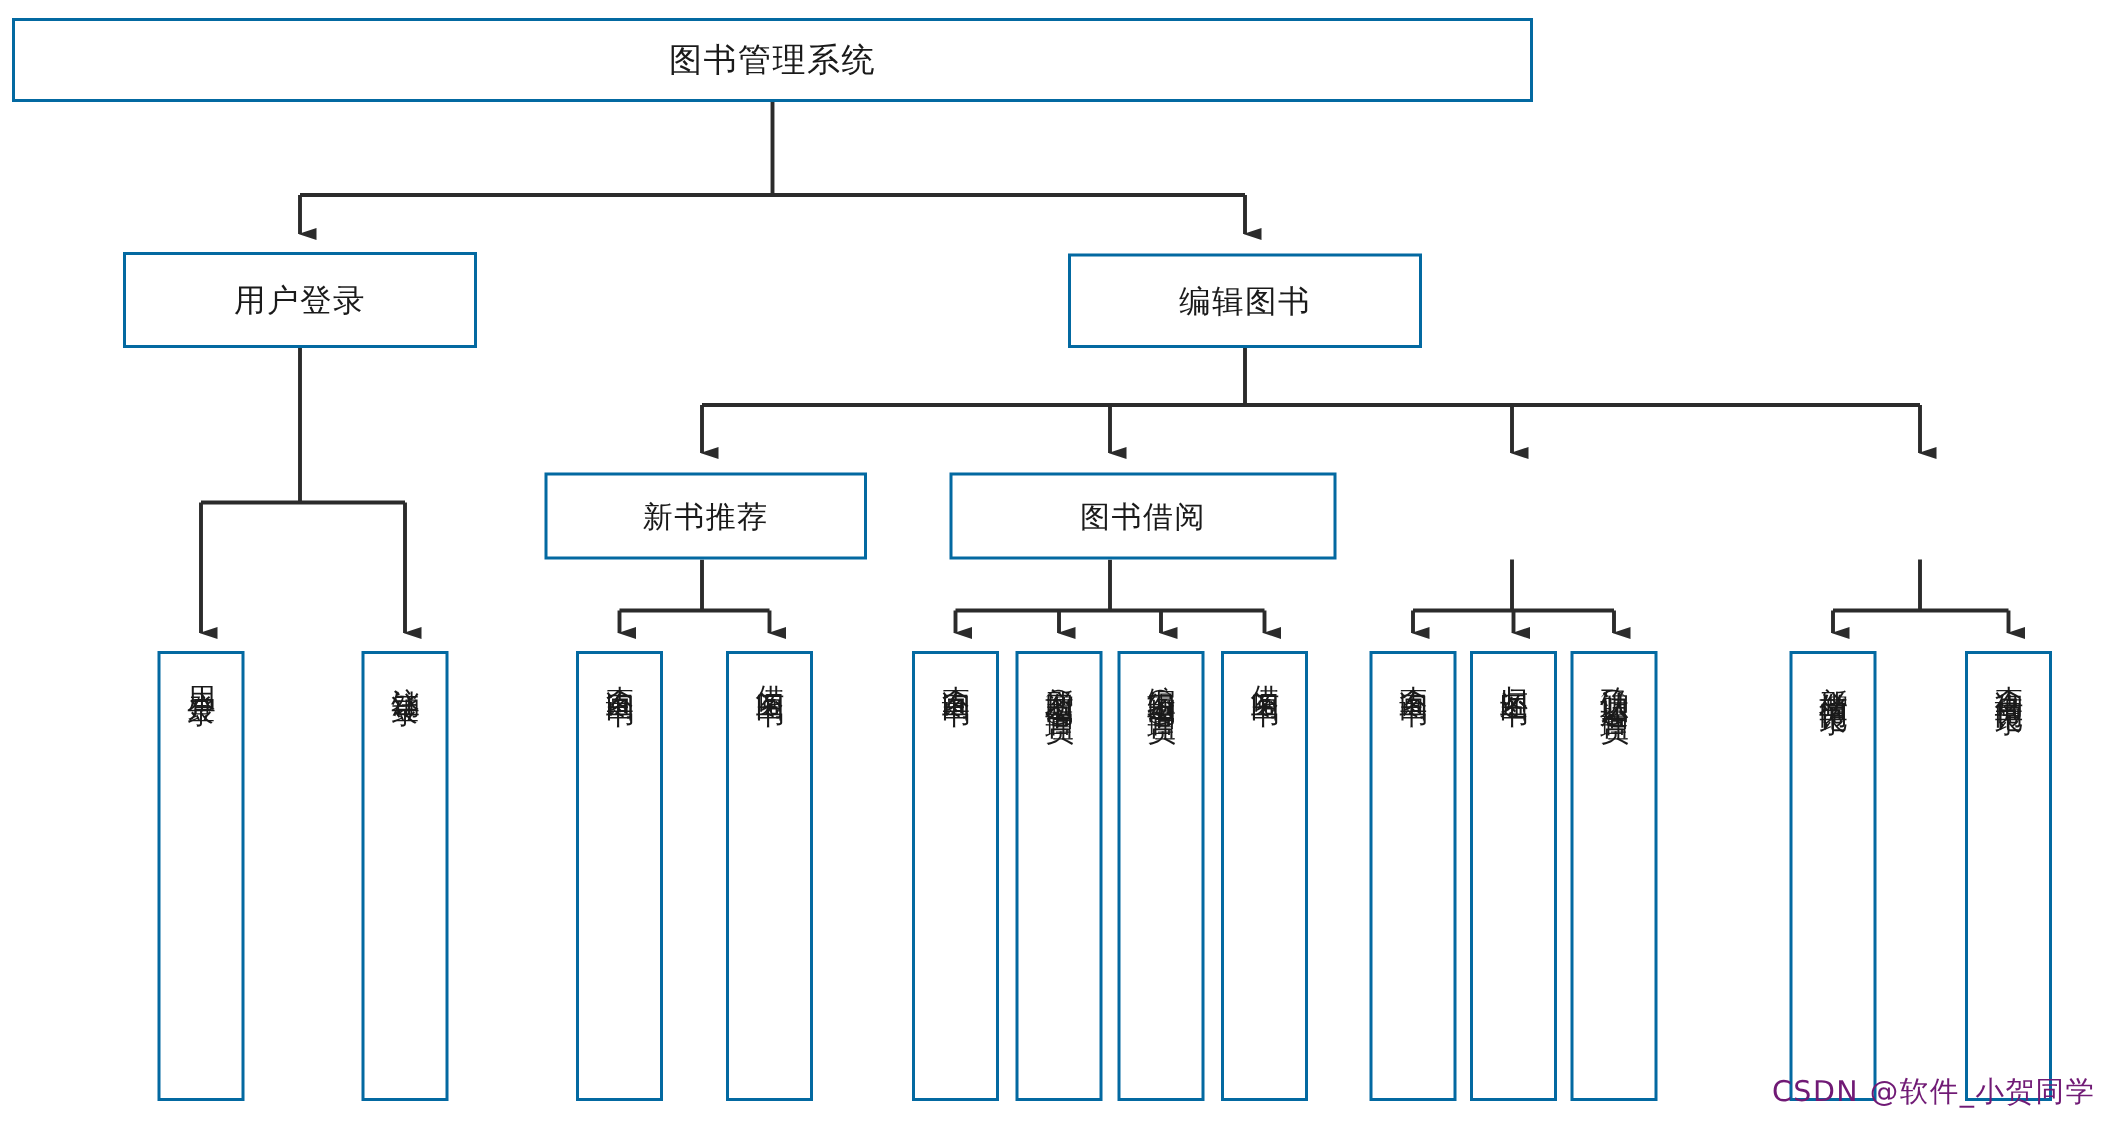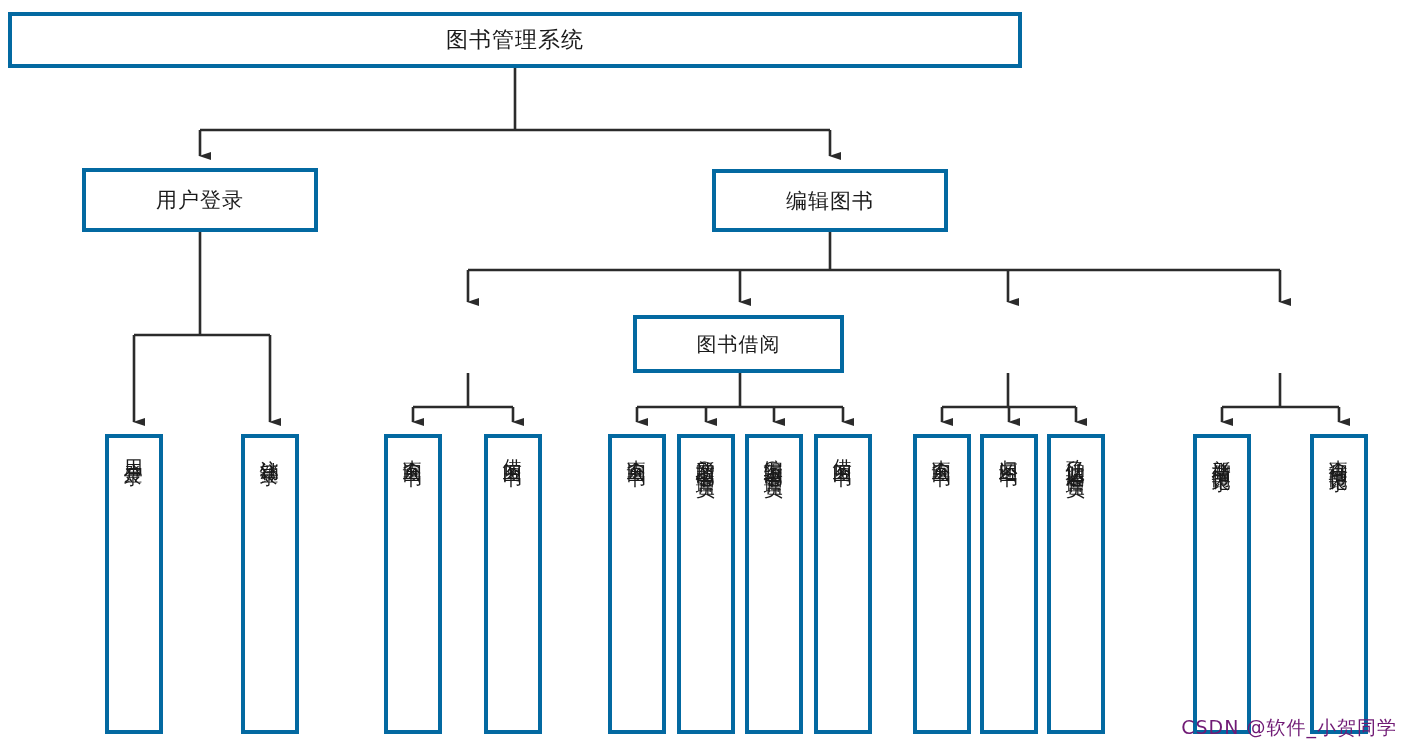--- a/index.html
+++ b/index.html
@@ -19,21 +19,21 @@
     position:absolute;
     left:0;top:0;
     width:1405px;
     height:747px;
     pointer-events:none;
   }
   .node{
     position:absolute;
     box-sizing:border-box;
     background:#ffffff;
-    border:4px solid #0369a1;
+    border:2px solid #0369a1;
     display:flex;
     align-items:center;
     justify-content:center;
     text-align:center;
     color:#1a1a1a;
     z-index:2;
   }
   .node.root{
     font-size:22px;
     letter-spacing:1px;
@@ -131,21 +131,24 @@
     <span>图书管理系统</span>
   </div>
 
   <div class="node lvl2" style="left:82px;top:168px;width:236px;height:64px;">
     <span>用户登录</span>
   </div>
   <div class="node lvl2" style="left:712px;top:169px;width:236px;height:63px;">
     <span>编辑图书</span>
   </div>
 
-  <div class="node lvl3" style="left:633px;top:315px;width:211px;height:58px;">
+  <div class="node lvl3" style="left:363px;top:315px;width:215px;height:58px;">
+    <span>新书推荐</span>
+  </div>
+  <div class="node lvl3" style="left:633px;top:315px;width:258px;height:58px;">
     <span>图书借阅</span>
   </div>
 
   <div class="node leaf" style="left:105px;top:434px;width:58px;height:300px;">
     <span class="vtext">用户登录</span>
   </div>
   <div class="node leaf" style="left:241px;top:434px;width:58px;height:300px;">
     <span class="vtext">注销登录</span>
   </div>
 

